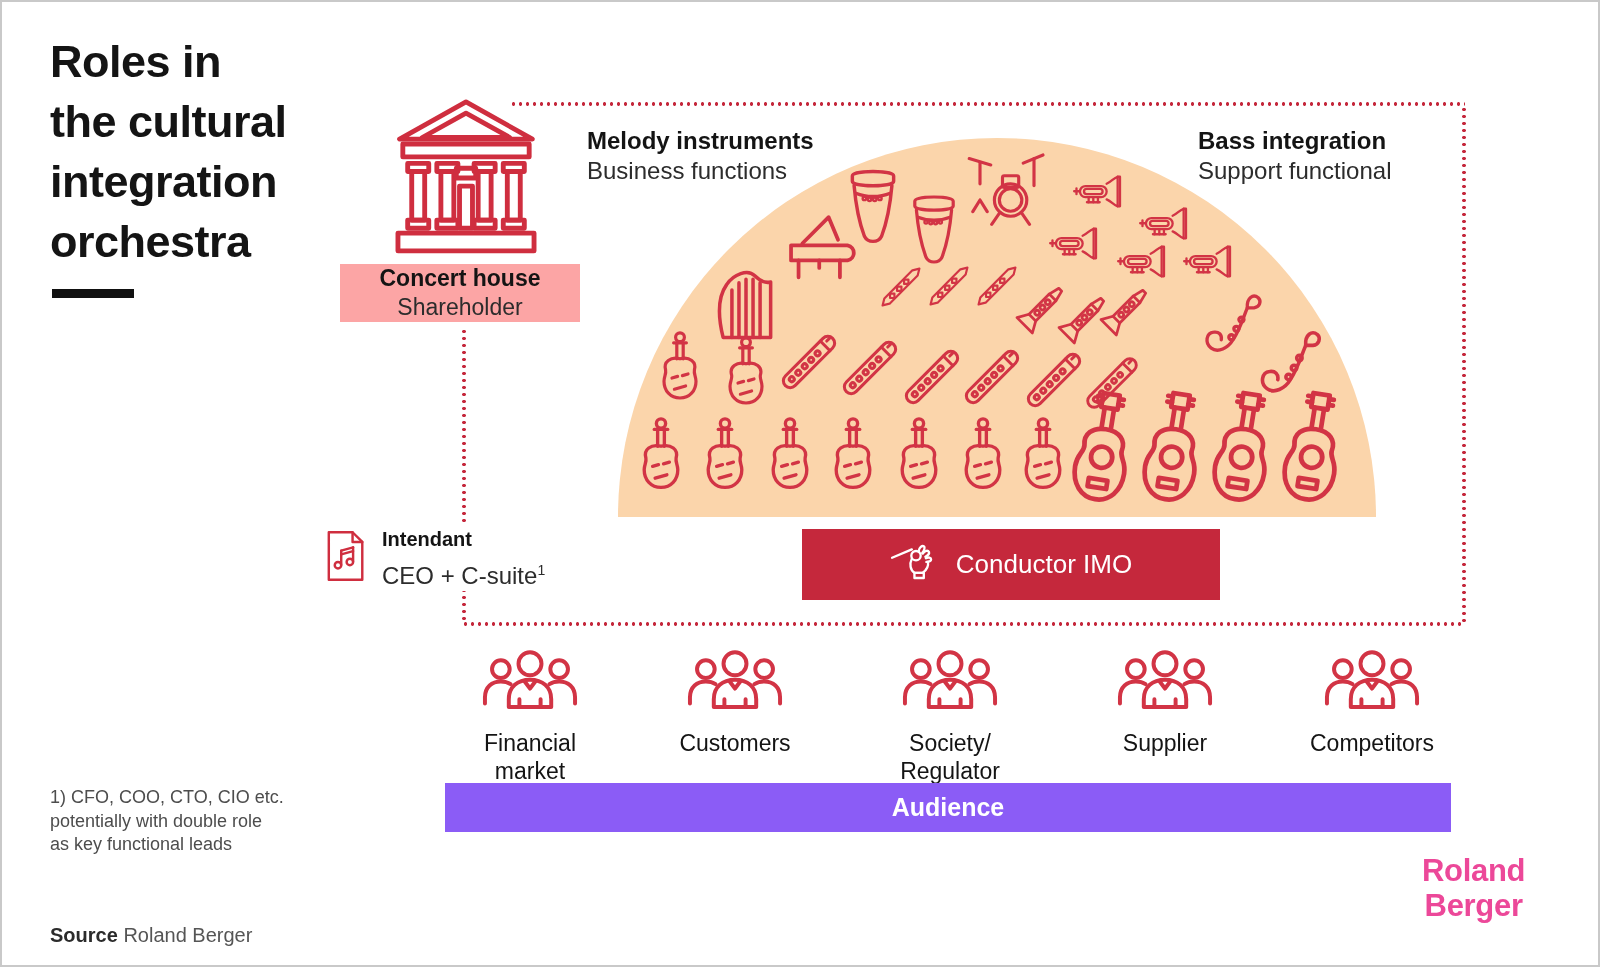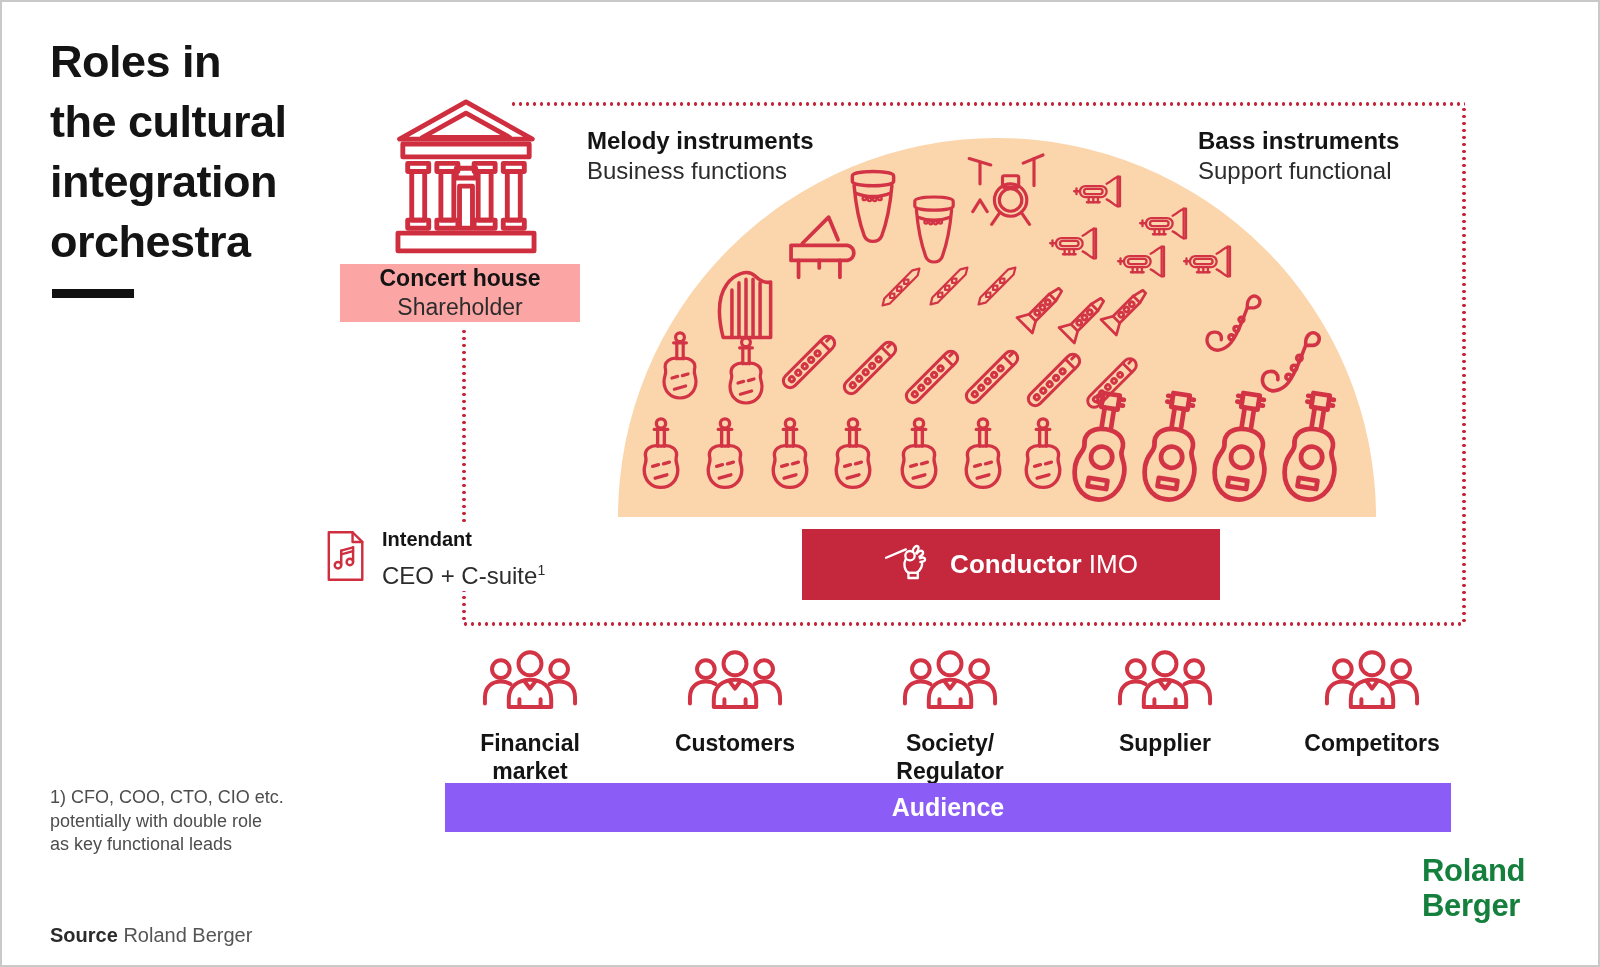--- a/index.html
+++ b/index.html
@@ -20,39 +20,39 @@
   .lbl-b{font-size:23px;line-height:29px;font-weight:700;color:#141414;}
   .lbl-r{font-size:23px;line-height:29px;font-weight:400;color:#2c2c2c;}
   
   .sec{width:360px;}
   .sec .lbl-b,.sec .lbl-r{font-size:24px;line-height:30px;}
   
   .stage{left:616px;top:136px;width:758px;height:379px;background:#fbd5ab;border-radius:379px 379px 0 0;}
   
   .conductor{left:800px;top:527px;width:418px;height:71px;background:#c5283c;display:flex;align-items:center;justify-content:center;gap:14px;}
   .conductor .txt{color:#fff;font-size:26px;}
-  .conductor .b{font-weight:700;}
+  .conductor .b{font-weight:400;}
   
   .intendant-icon{left:316px;top:516px;width:54px;height:76px;}
   .intendant-text{left:380px;top:522px;background:#fff;padding:0 8px 0 0;}
   .intendant-text .lbl-b{font-size:20px;line-height:31px;}
   .intendant-text .lbl-r{font-size:24px;line-height:31px;}
   sup{font-size:14px;}
   
   .group{top:643px;width:220px;display:flex;flex-direction:column;align-items:center;}
   .group svg{width:106px;height:80px;}
-  .group .glabel{margin-top:4px;font-size:23px;line-height:28px;font-weight:700;text-align:center;color:#141414;}
+  .group .glabel{margin-top:4px;font-size:23px;line-height:28px;font-weight:400;text-align:center;color:#141414;}
   
   .aud-banner{left:443px;top:781px;width:1006px;height:49px;background:#8b5cf6;display:flex;align-items:center;justify-content:center;}
   .aud-banner span{color:#fff;font-size:25px;font-weight:700;}
   
   .footnote{left:48px;top:784px;width:300px;font-size:18px;line-height:23.5px;color:#4d4d4d;}
   .source{left:48px;top:900px;font-size:20px;color:#555;margin-top:22px;}
   .source .s-b{font-weight:700;color:#2b2b2b;}
-  .logo{left:1420px;top:851px;font-size:31px;line-height:35px;font-weight:600;letter-spacing:-0.3px;color:#15803d;}
+  .logo{left:1420px;top:851px;font-size:31px;line-height:35px;font-weight:600;letter-spacing:-0.3px;color:#ec4899;text-align:center;}
 </style>
 </head>
 <body>
 
 <svg width="0" height="0" style="position:absolute" aria-hidden="true">
 <defs>
   <symbol id="i-violin" viewBox="0 0 100 100">
     <g fill="none" stroke="#d23445" stroke-width="4" stroke-linecap="round" stroke-linejoin="round">
       <circle cx="50" cy="9" r="5.5"></circle>
       <path d="M42,16 h16"></path>
@@ -237,21 +237,21 @@
   <div class="abs concert-labels" style="background:#fca5a5;">
     <div class="lbl-b">Concert house</div>
     <div class="lbl-r">Shareholder</div>
   </div>
 
   <div class="abs sec" style="left:585px;top:124px;">
     <div class="lbl-b">Melody instruments</div>
     <div class="lbl-r">Business functions</div>
   </div>
   <div class="abs sec" style="left:1196px;top:124px;">
-    <div class="lbl-b">Bass instruments</div>
+    <div class="lbl-b">Bass integration</div>
     <div class="lbl-r">Support functional</div>
   </div>
 
   <div class="abs stage">
     <svg id="orchestra-svg" width="758" height="379" viewBox="0 0 758 379">
         <use href="#i-conga" xlink:href="#i-conga" x="212" y="26" width="86" height="86"></use>
         <use href="#i-conga" xlink:href="#i-conga" x="276" y="52" width="80" height="80"></use>
         <use href="#i-drumkit" xlink:href="#i-drumkit" x="344" y="8" width="90" height="90"></use>
         <use href="#i-trumpet" xlink:href="#i-trumpet" x="455" y="26" width="58" height="58"></use>
         <use href="#i-trumpet" xlink:href="#i-trumpet" x="521" y="58" width="58" height="58"></use>

